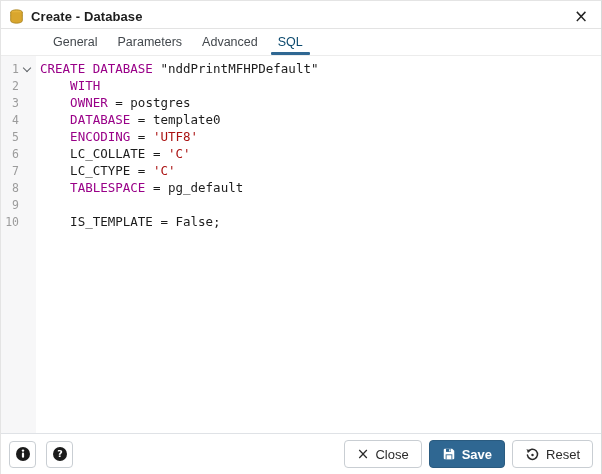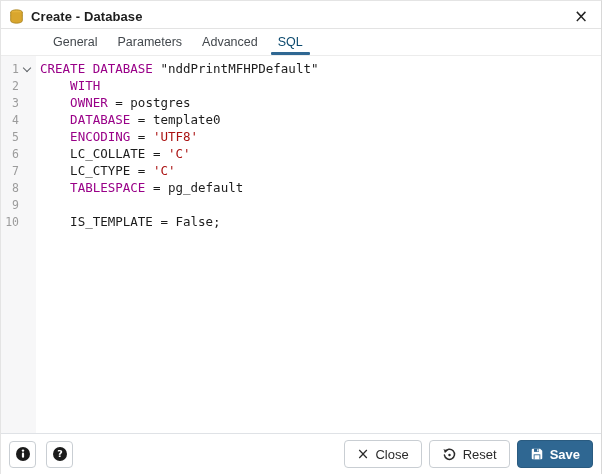--- a/index.html
+++ b/index.html
@@ -214,34 +214,34 @@
           <text x="8" y="11.4" text-anchor="middle" font-size="9.5" font-weight="bold" fill="#fff" font-family="DejaVu Sans, sans-serif">?</text>
         </svg>
       </button>
     </div>
     <span class="footer-spacer"></span>
     <div class="footer-right">
       <button class="btn">
         <span class="x-glyph">×</span>
         <span>Close</span>
       </button>
-      <button class="btn">
-        <svg width="15" height="15" viewBox="0 0 16 16">
-          <path d="M3.2 5.2 A5.4 5.4 0 1 1 2.6 8.6" fill="none" stroke="#2b2b2b" stroke-width="1.6" stroke-linecap="round"></path>
-          <path d="M1.4 2.4 L3.6 5.8 L6.4 3.4 Z" fill="#2b2b2b"></path>
-          <circle cx="8" cy="8.6" r="1.3" fill="#2b2b2b"></circle>
-        </svg>
-        <span>Reset</span>
-      </button>
       <button class="btn btn-primary">
         <svg width="14" height="14" viewBox="0 0 16 16">
           <path d="M2 3.2 a1.2 1.2 0 0 1 1.2-1.2 h8.4 L14 4.4 v8.4 a1.2 1.2 0 0 1-1.2 1.2 h-9.6 a1.2 1.2 0 0 1-1.2-1.2 Z" fill="#fff"></path>
           <rect x="4.6" y="2" width="5.6" height="3.6" fill="#2f6792"></rect>
           <rect x="8.2" y="2.6" width="1.5" height="2.4" fill="#fff"></rect>
           <rect x="4.2" y="8.4" width="7.6" height="5.6" fill="#2f6792"></rect>
           <rect x="5.2" y="9.4" width="5.6" height="4.6" fill="#fff"></rect>
         </svg>
         <span>Save</span>
       </button>
+      <button class="btn">
+        <svg width="15" height="15" viewBox="0 0 16 16">
+          <path d="M3.2 5.2 A5.4 5.4 0 1 1 2.6 8.6" fill="none" stroke="#2b2b2b" stroke-width="1.6" stroke-linecap="round"></path>
+          <path d="M1.4 2.4 L3.6 5.8 L6.4 3.4 Z" fill="#2b2b2b"></path>
+          <circle cx="8" cy="8.6" r="1.3" fill="#2b2b2b"></circle>
+        </svg>
+        <span>Reset</span>
+      </button>
     </div>
   </div>
 
 </div>
 
 </body></html>

